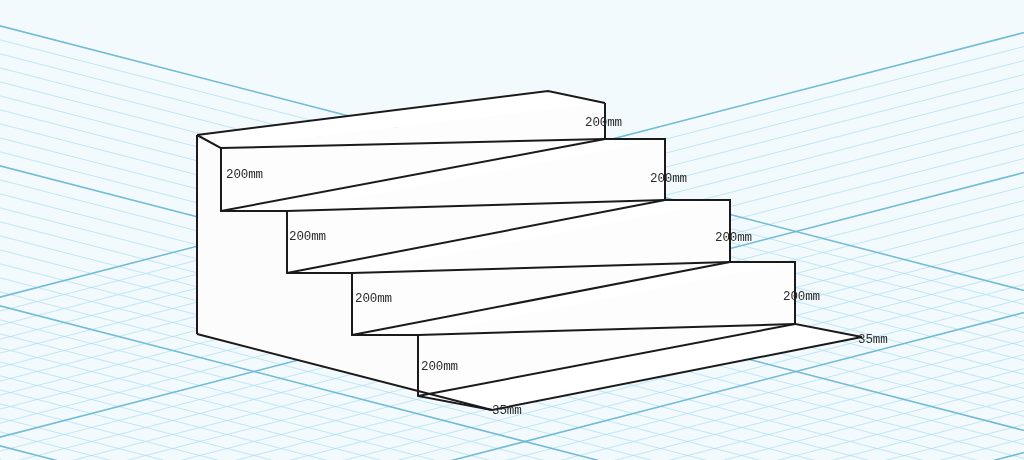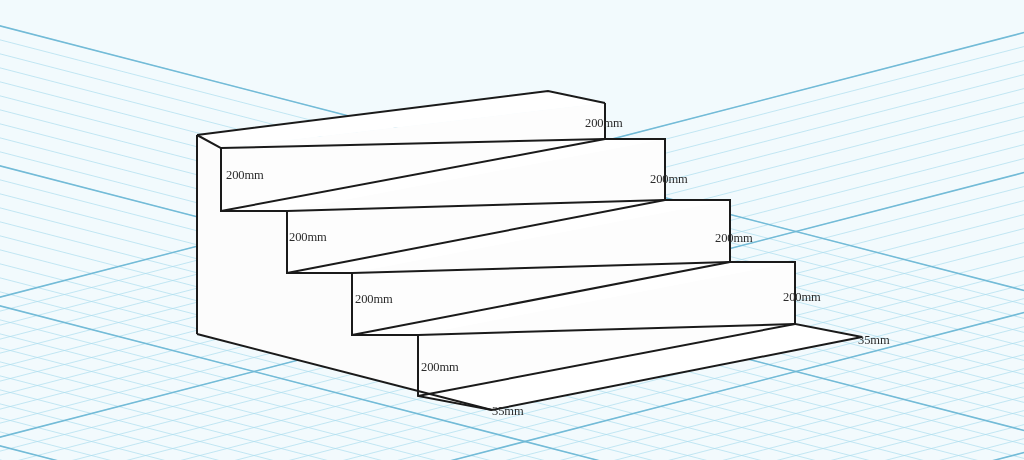--- a/index.html
+++ b/index.html
@@ -26,21 +26,21 @@
   
   #model {
     position: absolute;
     left: 0; top: 0;
     width: 1024px;
     height: 460px;
   }
   
   .dim {
     position: absolute;
-    font-family: Liberation Serif, serif;
+    font-family: Liberation Mono, monospace;
     font-size: 12.5px;
     line-height: 1;
     color: #2b2b2b;
     white-space: nowrap;
     letter-spacing: -0.1px;
     user-select: none;
   }
 </style>
 </head>
 <body>

